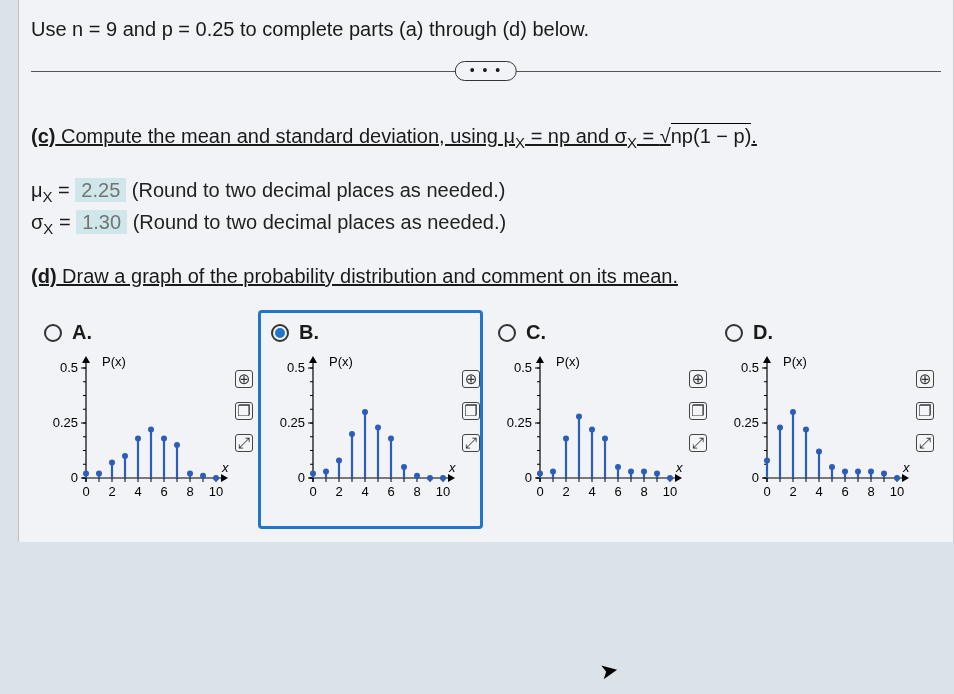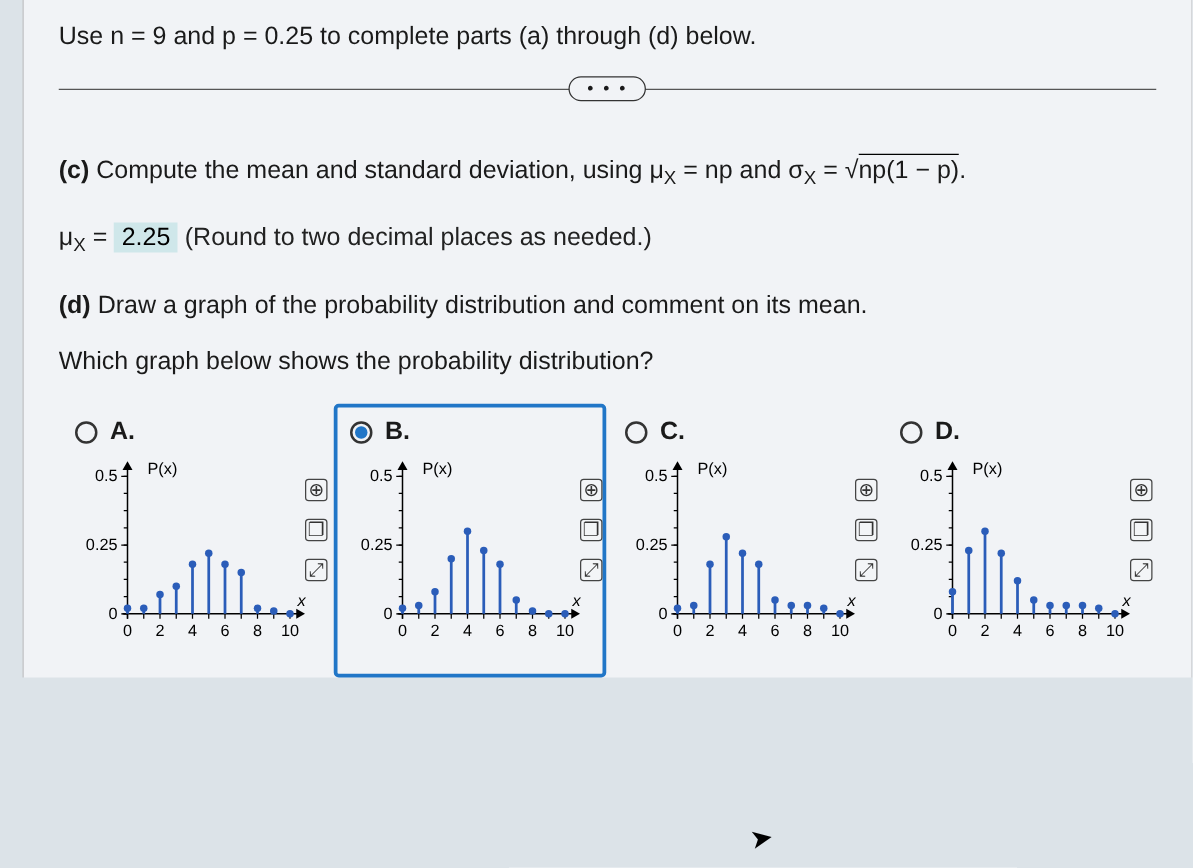--- a/index.html
+++ b/index.html
@@ -10,21 +10,21 @@
       background: #dce3e8;
       font-size: 19px;
       color: #1a1a1a;
       width: 954px;
       height: 694px;
       overflow: hidden;
     }
     .page {
       background: #f1f3f6;
       margin: 0 0 0 18px;
-      padding: 0 28px;
+      padding: 0 12px;
       height: 542px;
       border-left: 1px solid rgba(0,0,0,0.2);
       border-right: 1px solid rgba(0,0,0,0.15);
     }
     .top-line {
       padding-top: 18px;
       padding-bottom: 18px;
       font-size: 20px;
     }
     .hr-wrap {
@@ -47,30 +47,30 @@
       transform: translate(-50%, -50%);
       background: #f1f3f6;
       border: 1px solid #333;
       border-radius: 12px;
       padding: 0 14px 2px 14px;
       font-size: 14px;
       letter-spacing: 2px;
       line-height: 16px;
       cursor: pointer;
     }
-    .section { margin-bottom: 22px; font-size: 20px; }
+    .section { margin-bottom: 22px; font-size: 20px; text-decoration: underline; }
     .bold { font-weight: bold; }
     .formula-line { margin-bottom: 28px; }
     .sub { font-size: 0.75em; vertical-align: sub; }
     .answers { margin-bottom: 28px; }
     .ans-row { margin-bottom: 6px; font-size: 20px; }
     .ans-val {
       background: #cfe7ea;
       padding: 1px 6px;
-      color: #000000;
+      color: #737373;
     }
     .hint { color: #222; margin-top: 20px; }
     .question-line { margin: 22px 0 22px 0; font-size: 20px; }
 
     .options {
       display: flex;
       gap: 2px;
       align-items: stretch;
       margin-top: 4px;
     }
@@ -162,27 +162,29 @@
 
   <div class="section formula-line">
     <span class="bold">(c)</span>
     <span>Compute the mean and standard deviation, using μ</span><span class="sub">X</span><span> = np and σ</span><span class="sub">X</span><span> = </span><span>√</span><span class="sqrt-line">np(1 − p)</span><span>.</span>
   </div>
 
   <div class="answers">
     <div class="ans-row">
       <span>μ</span><span class="sub">X</span><span> = </span><span class="ans-val">2.25</span><span class="hint">  (Round to two decimal places as needed.)</span>
     </div>
+    <div class="ans-row">
+      <span>σ</span><span class="sub">X</span><span> = </span><span class="ans-val">1.30</span><span class="hint">  (Round to two decimal places as needed.)</span>
+    </div>
   </div>
 
   <div class="section">
     <span class="bold">(d)</span><span> Draw a graph of the probability distribution and comment on its mean.</span>
   </div>
 
-  <div class="question-line">Which graph below shows the probability distribution?</div>
 
   <div class="options" id="options-row">
       <div class="option">
         <div class="opt-head">
           <span class="radio"></span>
           <span>A.</span>
         </div>
         <div class="chart-wrap"><div class="side-icons">
             <div class="side-icon">⊕</div>
             <div class="side-icon">❐</div>

